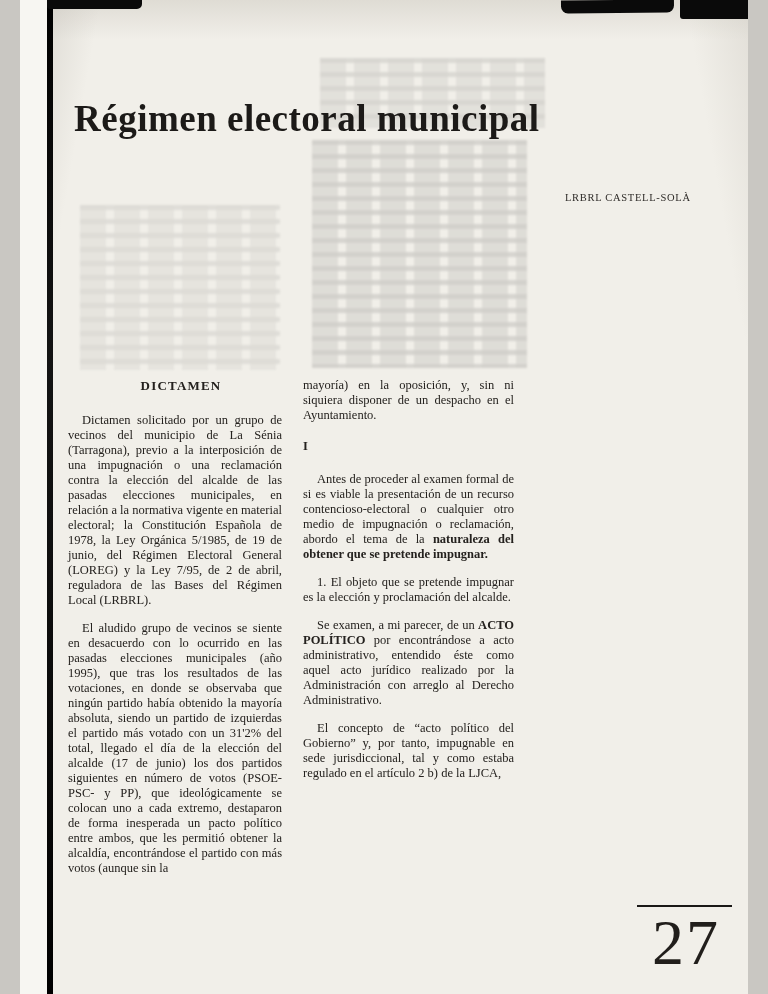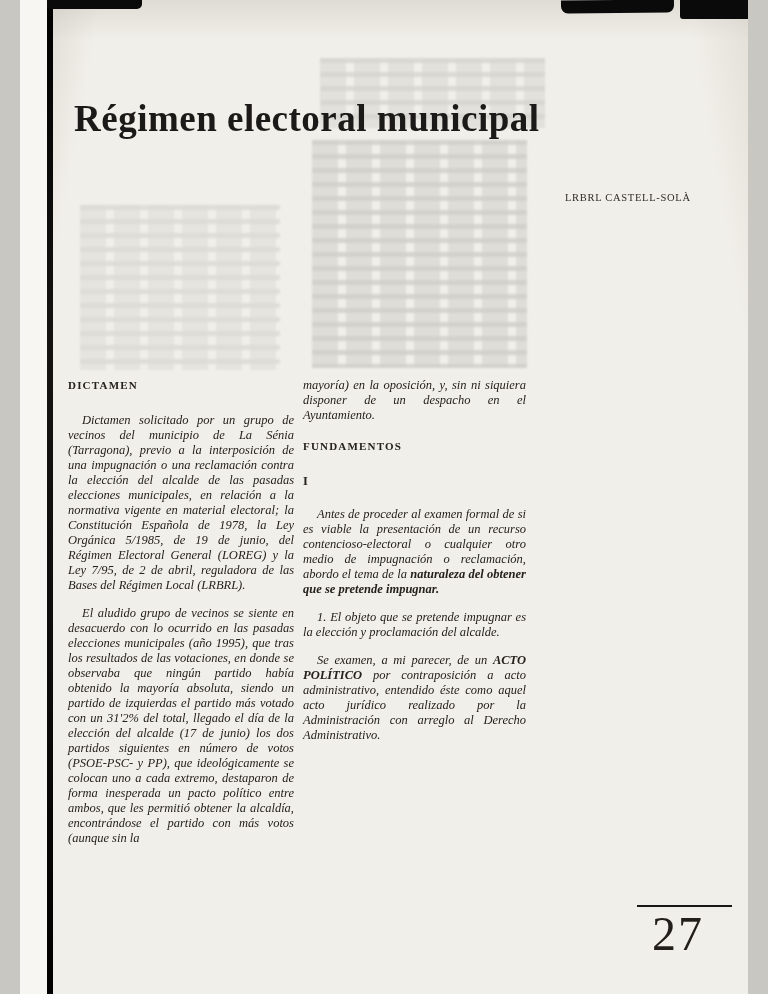--- a/index.html
+++ b/index.html
@@ -73,48 +73,48 @@
     top: 378px;
     font-size: 12.5px;
     line-height: 15px;
     text-align: justify;
     color: #24211e;
   }
   .col-left  { left: 48px;  width: 226px; }
   .col-right { left: 283px; width: 223px; }
 
   .sec-heading {
-    font-size: 11px;
+    font-size: 13px;
     font-weight: bold;
     letter-spacing: 1.2px;
     margin: 0 0 20px 0;
-    text-align: left;
+    text-align: center;
   }
   .sec-label {
     font-size: 12.5px;
     font-weight: bold;
     margin: 0 0 18px 0;
     text-align: left;
   }
   .date-line { margin: 0 0 18px 0; text-indent: 16px; }
-  .para { margin: 0 0 13px 0; text-indent: 14px; font-style: italic; }
+  .para { margin: 0 12px 13px 0; text-indent: 14px; }
   .para.no-indent { text-indent: 0; }
   .para:last-child { margin-bottom: 0; }
   .para strong { font-weight: bold; }
 
   .pagenum-rule {
     position: absolute;
     left: 617px; top: 905px;
     width: 95px; height: 2px;
     background: #1a1816;
   }
   .pagenum {
     position: absolute;
     left: 632px; top: 906px;
-    font-size: 48px;
+    font-size: 64px;
     color: #211e1b;
     letter-spacing: 2px;
   }
 </style>
 </head>
 <body>
 
 <div class="page">
 
   <div class="left-edge"></div>
@@ -132,23 +132,23 @@
   <div class="author">LRBRL CASTELL-SOLÀ</div>
 
   <div class="col col-left">
     <h2 class="sec-heading">DICTAMEN</h2>
     <p class="para">Dictamen solicitado por un grupo de vecinos del municipio de La Sénia (Tarragona), previo a la interposición de una impugnación o una reclamación contra la elección del alcalde de las pasadas elecciones municipales, en relación a la normativa vigente en material electoral; la Constitución Española de 1978, la Ley Orgánica 5/1985, de 19 de junio, del Régimen Electoral General (LOREG) y la Ley 7/95, de 2 de abril, reguladora de las Bases del Régimen Local (LRBRL).</p>
     <p class="para">El aludido grupo de vecinos se siente en desacuerdo con lo ocurrido en las pasadas elecciones municipales (año 1995), que tras los resultados de las votaciones, en donde se observaba que ningún partido había obtenido la mayoría absoluta, siendo un partido de izquierdas el partido más votado con un 31'2% del total, llegado el día de la elección del alcalde (17 de junio) los dos partidos siguientes en número de votos (PSOE-PSC- y PP), que ideológicamente se colocan uno a cada extremo, destaparon de forma inesperada un pacto político entre ambos, que les permitió obtener la alcaldía, encontrándose el partido con más votos (aunque sin la</p>
   </div>
 
   <div class="col col-right">
     <p class="para no-indent" style="margin-bottom:16px;">mayoría) en la oposición, y, sin ni siquiera disponer de un despacho en el Ayuntamiento.</p>
-    <h2 class="sec-heading">FUNDAMENTOS</h2>
     <div class="sec-label">I</div>
     <p class="para"><span>Antes de proceder al examen formal de si es viable la presentación de un recurso contencioso-electoral o cualquier otro medio de impugnación o reclamación, abordo el tema de la </span><strong>naturaleza del obtener que se pretende impugnar.</strong></p>
     <p class="para">1. El objeto que se pretende impugnar es la elección y proclamación del alcalde.</p>
-    <p class="para"><span>Se examen, a mi parecer, de un </span><strong>ACTO POLÍTICO</strong><span> por contraposición a acto administrativo, entendido éste como aquel acto jurídico realizado por la Administración con arreglo al Derecho Administrativo.</span></p>
+    <p class="para"><span>Se examen, a mi parecer, de un </span><strong>ACTO POLÍTICO</strong><span> por encontrándose a acto administrativo, entendido éste como aquel acto jurídico realizado por la Administración con arreglo al Derecho Administrativo.</span></p>
+    <p class="para">El concepto de “acto político del Gobierno” y, por tanto, impugnable en sede jurisdiccional, tal y como estaba regulado en el artículo 2 b) de la LJCA,</p>
   </div>
 
   <div class="pagenum-rule"></div>
   <div class="pagenum">27</div>
 
 </div>
 
 </body></html>

